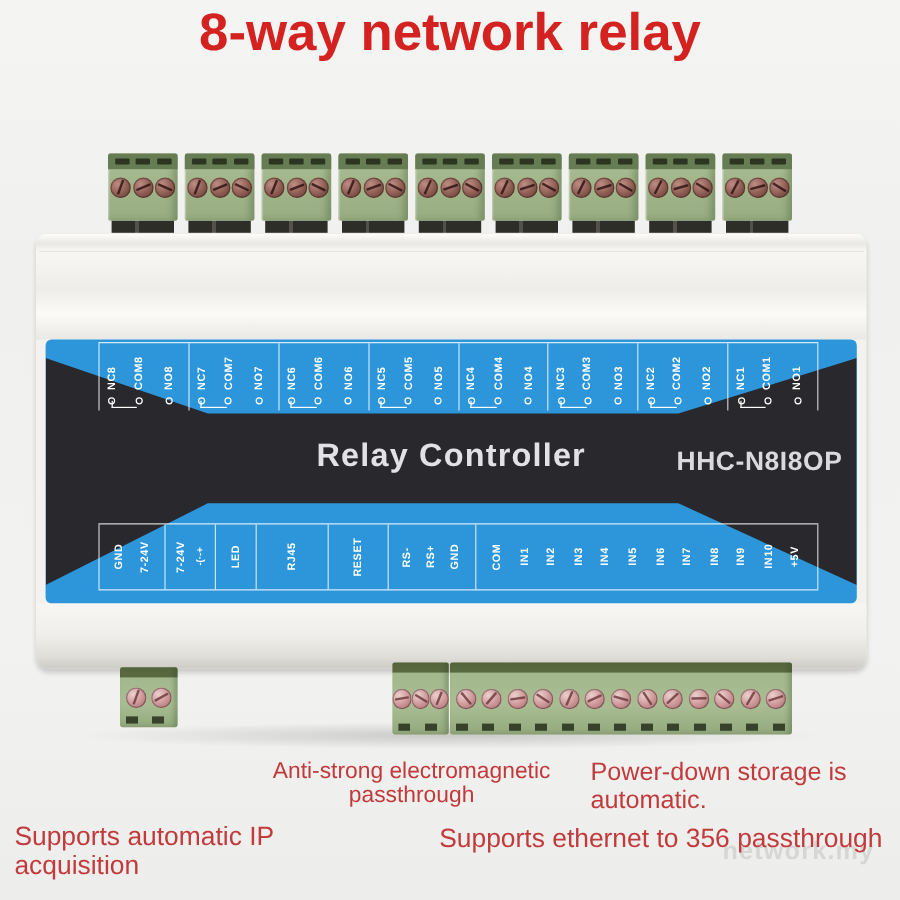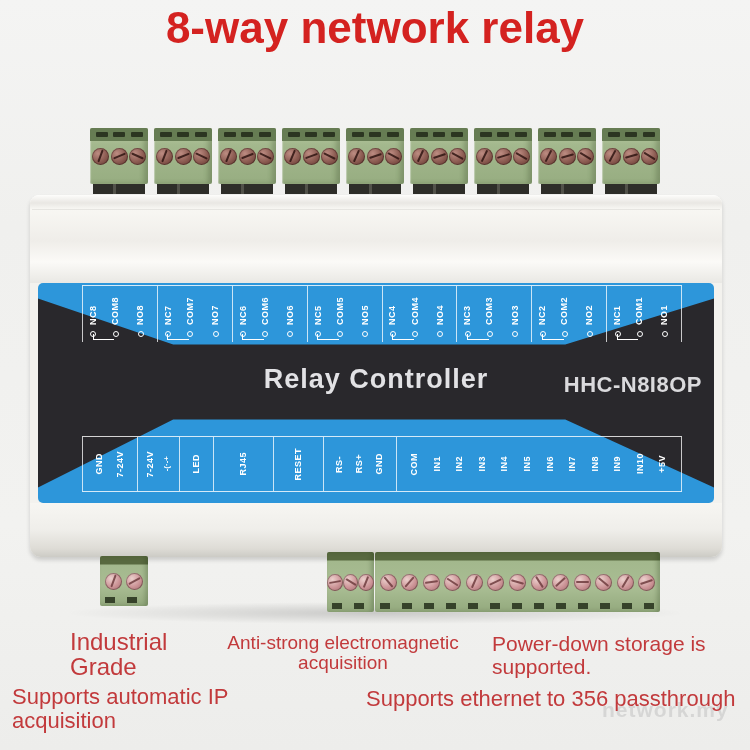--- a/index.html
+++ b/index.html
@@ -457,20 +457,19 @@
         <i class="slot" style="transform: rotate(40deg);"></i>
       </div>
       <div class="screw pink">
         <i class="slot" style="transform: rotate(-59deg);"></i>
       </div>
       <div class="screw pink">
         <i class="slot" style="transform: rotate(-18deg);"></i>
       </div>
     </div>
 
-  <div class="feat f-industrial">Industrial Grade</div>
-  <div class="feat f-emi">Anti-strong electromagnetic acquisition</div>
-  <div class="feat f-power">Power-down storage is supported.</div>
+  <div class="feat f-emi">Anti-strong electromagnetic passthrough</div>
+  <div class="feat f-power">Power-down storage is automatic.</div>
   <div class="feat f-ip">Supports automatic IP acquisition</div>
   <div class="feat f-eth">Supports ethernet to 356 passthrough</div>
   <div class="watermark">network.my</div>
 
 </div>
 
 </body></html>

